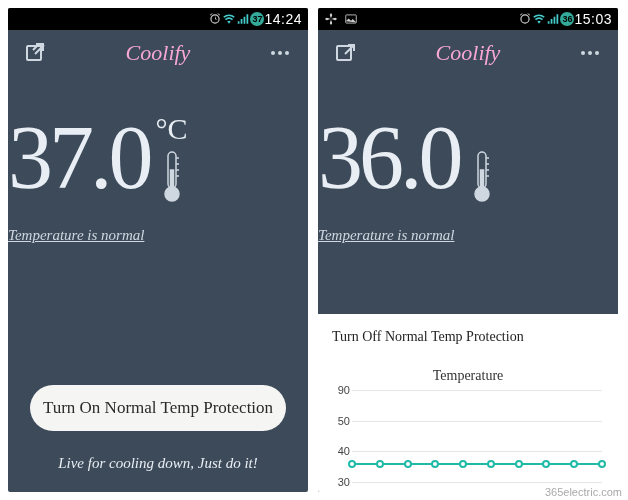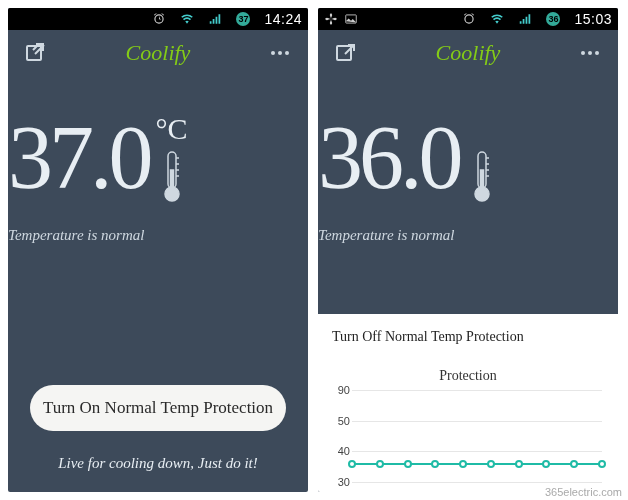--- a/index.html
+++ b/index.html
@@ -1,36 +1,36 @@
 <!DOCTYPE html>
 <html><head>
 <meta charset="utf-8">
 <style>
   * { box-sizing: border-box; margin: 0; padding: 0; }
   body { width: 628px; height: 500px; background: #fff; font-family: Georgia, serif; position: relative; overflow: hidden; }
   .screens { display: flex; gap: 10px; padding: 8px; }
   .screen { width: 300px; height: 484px; background: #3d4a5a; border-radius: 2px; display: flex; flex-direction: column; overflow: hidden; }
-  .statusbar { height: 22px; background: #000; display: flex; align-items: center; justify-content: flex-end; padding: 0 6px; gap: 14px; color: #bbb; font-family: Arial, sans-serif; font-size: 13px; }
+  .statusbar { height: 22px; background: #000; display: flex; align-items: center; justify-content: flex-end; padding: 0 6px; gap: 0; color: #bbb; font-family: Arial, sans-serif; font-size: 13px; }
   .statusbar .left { margin-right: auto; display: flex; gap: 6px; }
   .sb-ico { width: 14px; height: 14px; display: inline-flex; align-items: center; justify-content: center; color: #ccc; }
   .sb-ico svg { width: 14px; height: 14px; }
   .sb-badge { width: 14px; height: 14px; border-radius: 50%; background: #3a9; color: #000; font-size: 9px; font-weight: bold; display: inline-flex; align-items: center; justify-content: center; }
   .clock { color: #fff; font-size: 14px; letter-spacing: 0.5px; }
   .titlebar { height: 46px; display: flex; align-items: center; justify-content: space-between; padding: 0 16px; }
-  .titlebar .title { color: #84cc16; font-size: 22px; font-style: italic; }
+  .titlebar .title { color: #f9a8d4; font-size: 22px; font-style: italic; }
   .share-ico, .more-ico { width: 24px; height: 24px; color: #cfd8e0; cursor: pointer; }
   .share-ico svg, .more-ico svg { width: 100%; height: 100%; }
   .temp-area { flex: 0 0 auto; text-align: left; padding: 30px 0 10px; }
   .temp-wrap { display: inline-flex; align-items: flex-start; justify-content: center; position: relative; }
   .temp-val { font-size: 90px; color: #e8eef3; font-weight: 300; letter-spacing: -4px; margin-right: 6px; }
   .temp-right { display: flex; flex-direction: column; align-items: center; padding-top: 8px; }
   .temp-unit { font-size: 30px; color: #e8eef3; line-height: 1; }
   .thermo { margin-top: 6px; color: #cfd8e0; }
   .thermo svg { width: 20px; height: 52px; }
-  .status-txt { color: #cfd8e0; font-size: 15px; margin-top: 18px; font-style: italic; }
+  .status-txt { color: #cfd8e0; font-size: 15px; margin-top: 18px; font-style: italic; text-decoration: underline; }
   .spacer { flex: 1; }
   .big-btn { margin: 0 22px 24px; background: #f5f5f3; color: #2a2a2a; border-radius: 24px; height: 46px; display: flex; align-items: center; justify-content: center; font-size: 17px; cursor: pointer; font-family: Georgia, serif; }
   .tagline { text-align: center; color: #e8eef3; font-size: 15px; margin-bottom: 20px; font-style: italic; }
   .setting-row { background: #fff; height: 46px; display: flex; align-items: center; justify-content: space-between; padding: 9px 14px; font-family: Georgia, serif; font-size: 14px; color: #222; }
   .toggle { display: flex; align-items: center; }
   .toggle-on { background: #1fbba6; color: #fff; width: 38px; height: 24px; display: flex; align-items: center; justify-content: center; font-size: 12px; border-radius: 2px 0 0 2px; }
   .toggle-off { background: #ddd; width: 18px; height: 24px; border-radius: 0 2px 2px 0; position: relative; }
   .toggle-off::after { content: ""; position: absolute; left: 4px; top: 4px; width: 10px; height: 16px; background: #fff; border-radius: 1px; }
   .chart-area { background: #fff; padding: 8px 10px 12px; height: 132px; }
   .chart-title { text-align: center; font-size: 14px; color: #333; margin-bottom: 6px; font-family: Georgia, serif; }
@@ -168,21 +168,21 @@
               </svg></span>
         </div>
       </div>
       <div class="status-txt">Temperature is normal</div>
     </div>
     <div class="spacer"></div>
     <div class="setting-row">
       <span>Turn Off Normal Temp Protection</span>
     </div>
     <div class="chart-area">
-      <div class="chart-title">Protection</div>
+      <div class="chart-title">Temperature</div>
       <div class="chart" id="chart">
           <div class="gridline" style="top: 92px;"></div>
           <div class="ytick" style="top: 92px;">30</div>
           <div class="gridline" style="top: 61.3333px;"></div>
           <div class="ytick" style="top: 61.3333px;">40</div>
           <div class="gridline" style="top: 30.6667px;"></div>
           <div class="ytick" style="top: 30.6667px;">50</div>
           <div class="gridline" style="top: 0px;"></div>
           <div class="ytick" style="top: 0px;">90</div>
           <div class="plotline" style="top: 72.6px;"></div>

